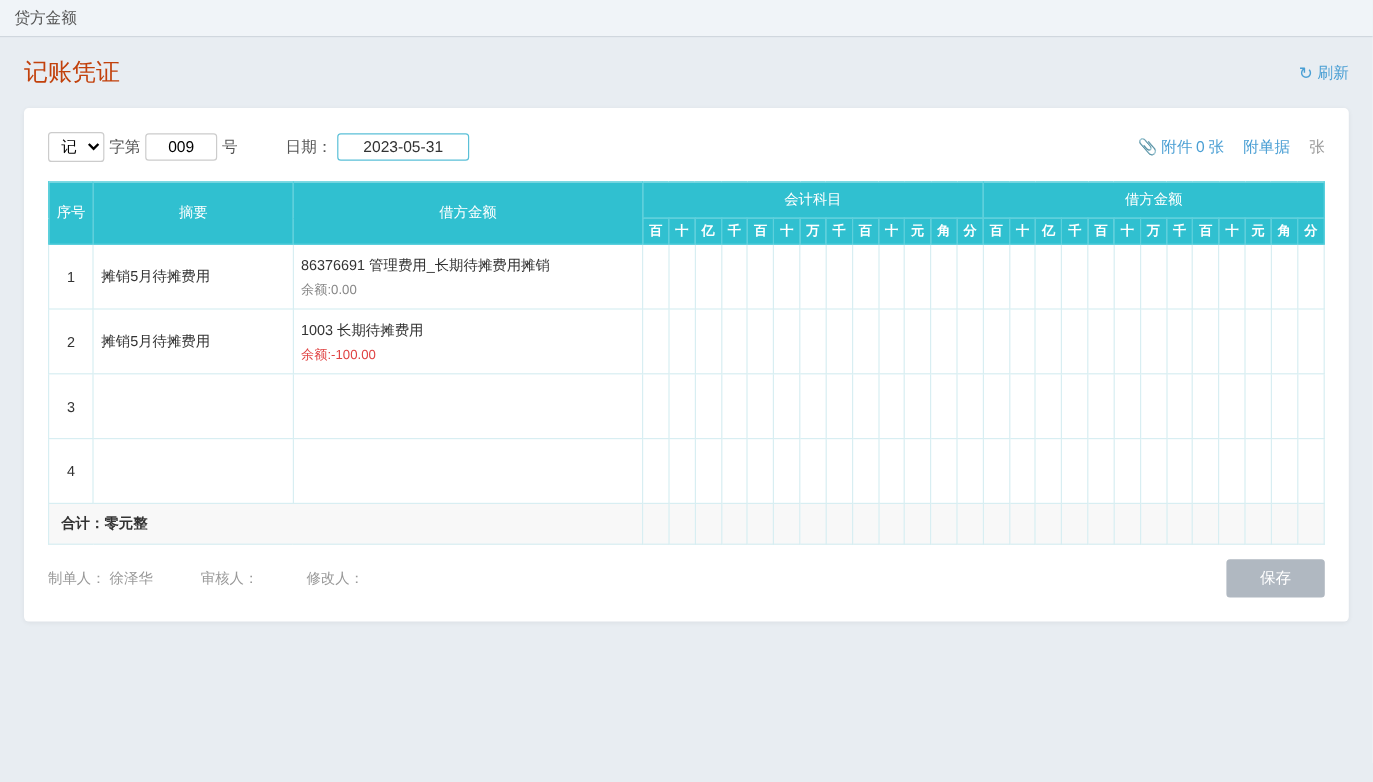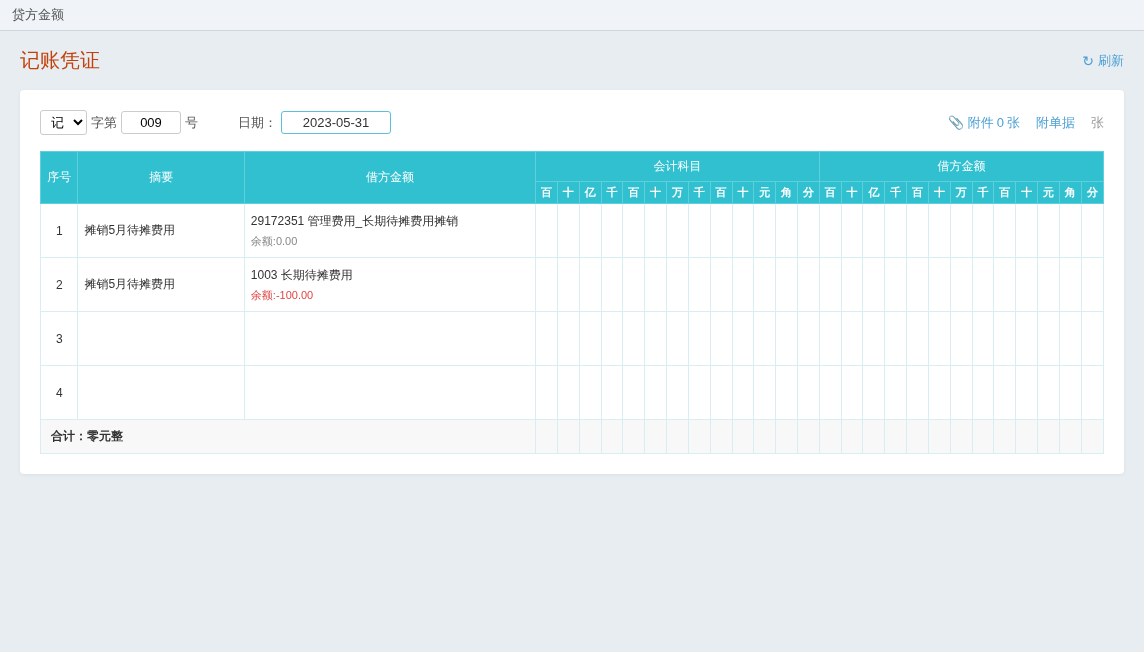--- a/index.html
+++ b/index.html
@@ -275,21 +275,21 @@
           <th class="digit-col">角</th>
           <th class="digit-col">分</th>
         </tr>
       </thead>
       <tbody id="voucher-tbody">
 
       <tr style="height: 54px;">
             <td class="cell-center">1</td>
             <td style="cursor: pointer;">摊销5月待摊费用</td>
             <td style="cursor: pointer;">
-              <div class="cell-account">29172351 管理费用_长期待摊费用摊销</div>
+              <div class="cell-account">86376691 管理费用_长期待摊费用摊销</div>
               <div class="cell-balance">余额:0.00</div>
             </td>
             <td class="digit-col cell-center" style="min-width: 18px; width: 18px;"></td>
             <td class="digit-col cell-center" style="min-width: 18px; width: 18px;"></td>
             <td class="digit-col cell-center" style="min-width: 18px; width: 18px;"></td>
             <td class="digit-col cell-center" style="min-width: 18px; width: 18px;"></td>
             <td class="digit-col cell-center" style="min-width: 18px; width: 18px;"></td>
             <td class="digit-col cell-center" style="min-width: 18px; width: 18px;"></td>
             <td class="digit-col cell-center" style="min-width: 18px; width: 18px;"></td>
             <td class="digit-col cell-center" style="min-width: 18px; width: 18px;"></td>
@@ -433,14 +433,29 @@
             <td class="digit-col"></td>
             <td class="digit-col"></td>
             <td class="digit-col"></td>
             <td class="digit-col"></td>
             <td class="digit-col"></td>
             <td class="digit-col"></td>
           </tr>
         </tbody>
     </table>
 
+    <div class="footer-bar">
+      <span>
+        <span>制单人：</span>
+        <span>徐泽华</span>
+      </span>
+      <span>
+        <span>审核人：</span>
+        <span></span>
+      </span>
+      <span>
+        <span>修改人：</span>
+        <span></span>
+      </span>
+      <button class="save-btn">保存</button>
+    </div>
   </div>
 </div>
 
 </body></html>

